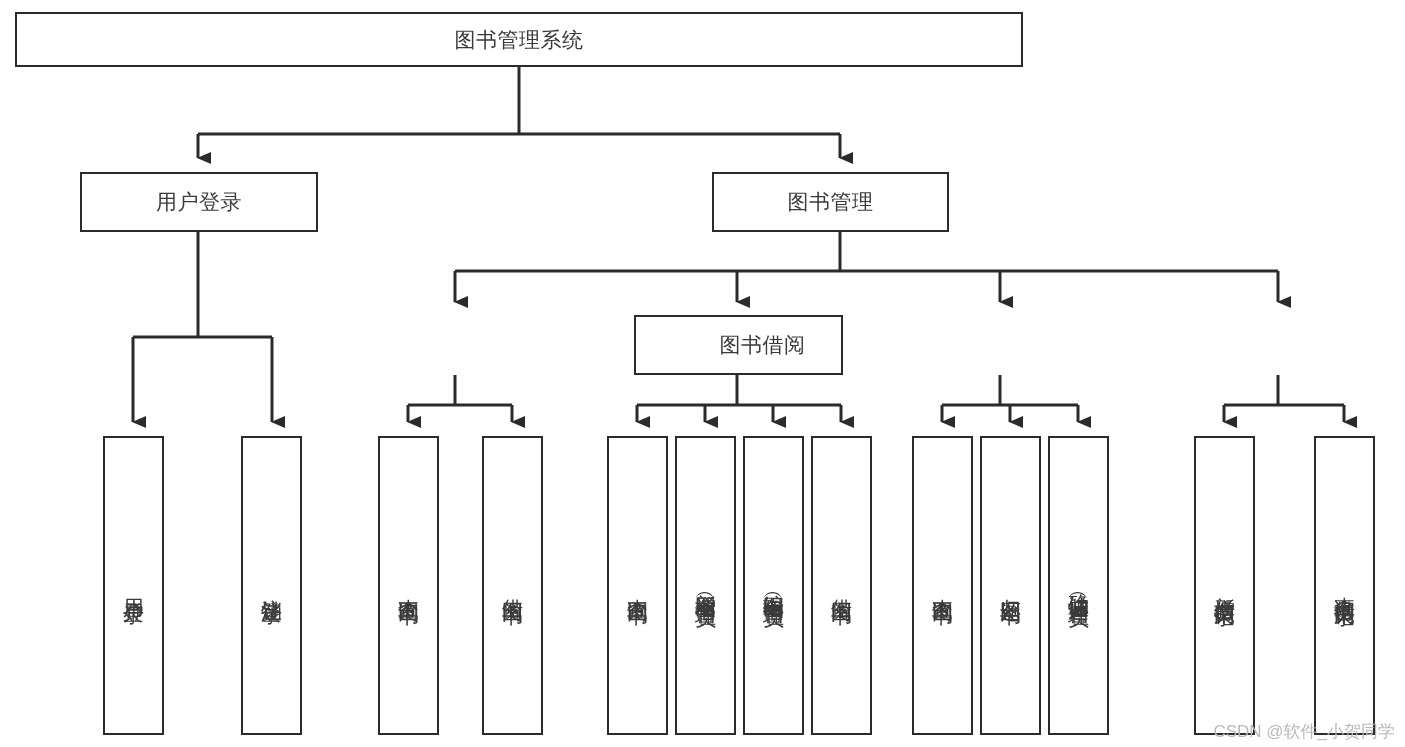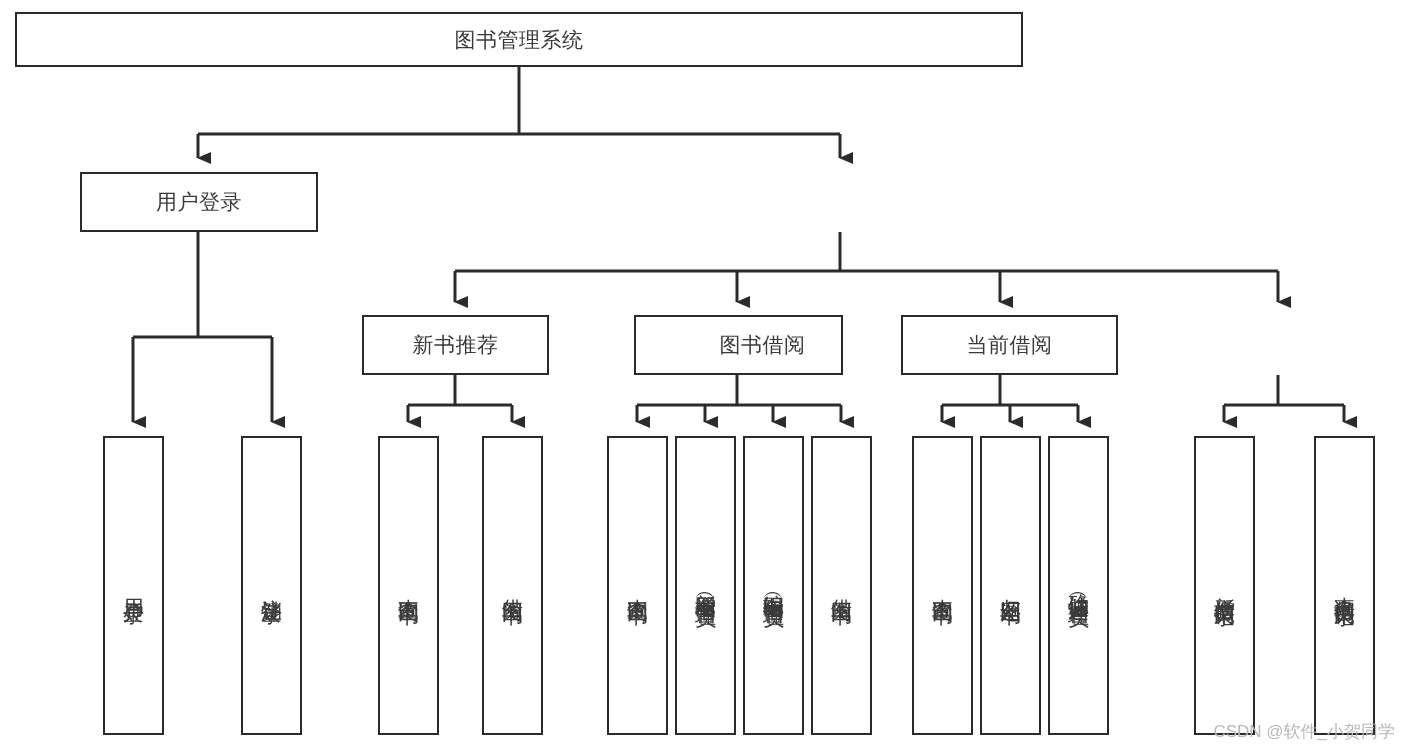--- a/index.html
+++ b/index.html
@@ -120,29 +120,26 @@
     </g>
   </svg>
 
   <div class="node horiz" style="left:15px; top:12px; width:1008px; height:55px;">
     <span class="lbl">图书管理系统</span>
   </div>
 
   <div class="node horiz" style="left:80px; top:172px; width:238px; height:60px;">
     <span class="lbl">用户登录</span>
   </div>
+  <div class="node horiz" style="left:712px; top:172px; width:237px; height:60px;">
+    <span class="lbl">图书管理</span>
+  </div>
 
-  <div class="node horiz" style="left:362px; top:315px; width:187px; height:60px;">
-    <span class="lbl">新书推荐</span>
-  </div>
   <div class="node horiz" style="left:634px; top:315px; width:209px; height:60px;padding-left:48px;">
     <span class="lbl">图书借阅</span>
-  </div>
-  <div class="node horiz" style="left:901px; top:315px; width:217px; height:60px;">
-    <span class="lbl">当前借阅</span>
   </div>
 
   <div class="node vert" style="left:103px; top:436px; width:61px; height:299px;">
     <span class="lbl">用户登录</span>
   </div>
   <div class="node vert" style="left:241px; top:436px; width:61px; height:299px;">
     <span class="lbl">注销登录</span>
   </div>
 
   <div class="node vert" style="left:378px; top:436px; width:61px; height:299px;">

